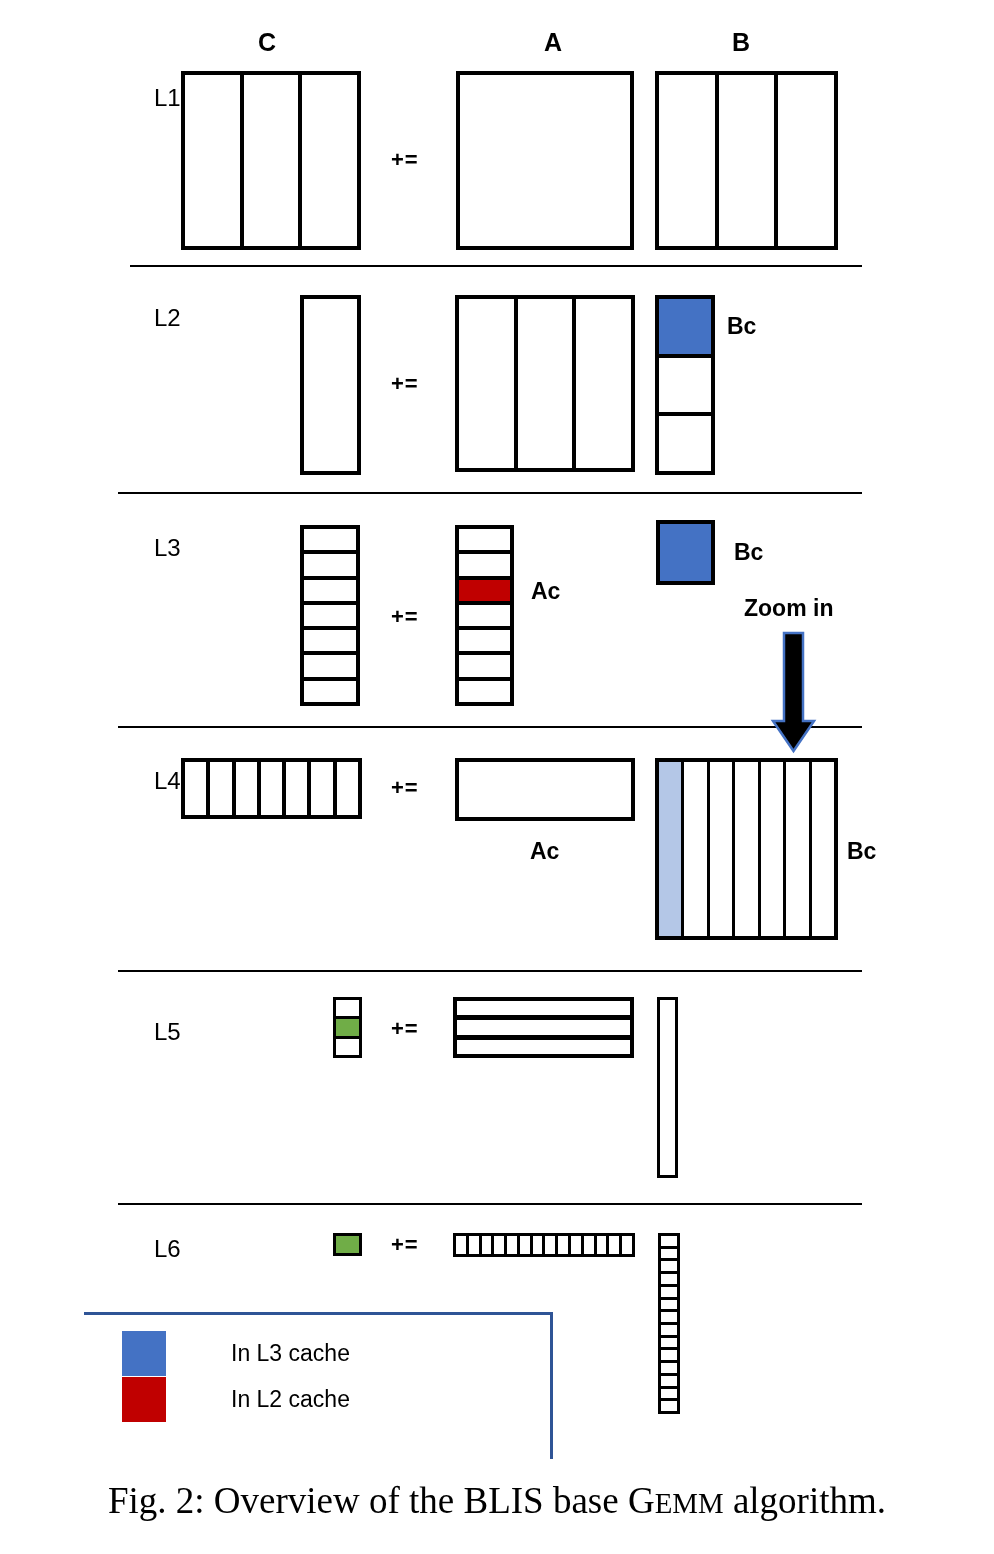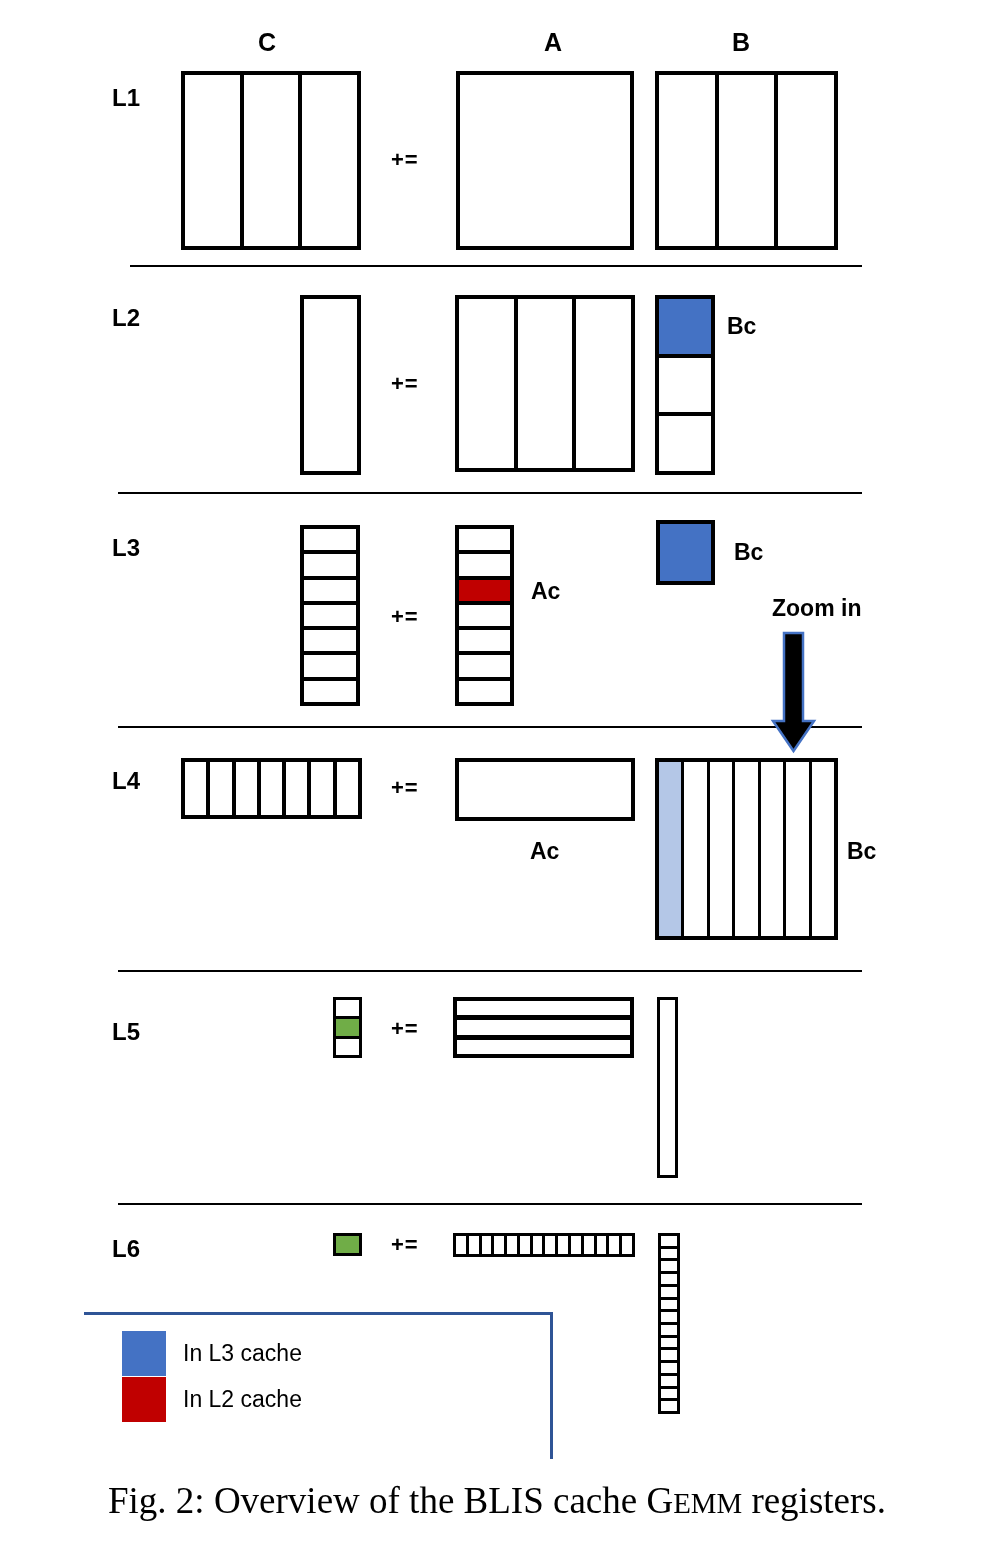--- a/index.html
+++ b/index.html
@@ -1,60 +1,60 @@
 <!DOCTYPE html>
 <html><head>
 <meta charset="utf-8">
 <style>
   html,body{margin:0;padding:0;background:#ffffff;}
   .canvas{position:relative;width:994px;height:1554px;background:#ffffff;overflow:hidden;
           font-family:"Liberation Sans",sans-serif;color:#000;}
   .hdr{position:absolute;width:34px;text-align:center;font-size:25px;font-weight:600;}
-  .row-label{position:absolute;font-size:24px;font-weight:700;}
+  .row-label{position:absolute;font-size:24px;font-weight:400;margin-left:42px;}
   .op{position:absolute;font-size:22px;font-weight:700;letter-spacing:1px;}
   .sep{position:absolute;height:2px;background:#000;}
   .matrix{position:absolute;box-sizing:border-box;border:4px solid #000;background:#fff;display:flex;}
   .cell{flex:1;}
   .ann{position:absolute;font-size:23px;font-weight:600;}
   .arrow{position:absolute;z-index:5;}
   .legend{position:absolute;box-sizing:border-box;border:0 solid #2F5496;border-top-width:3px;border-right-width:3px;}
-  .litem{position:absolute;display:flex;align-items:center;}
+  .litem{position:absolute;display:flex;align-items:center;gap:48px;}
   .swatch{width:44px;height:45px;display:inline-block;}
   .llabel{margin-left:17px;font-size:23px;white-space:nowrap;}
   .caption{position:absolute;left:0;top:1479px;width:994px;text-align:center;
            font-family:"Liberation Serif",serif;font-size:37px;}
   .gemm-small{font-size:0.78em;}
 </style>
 </head>
 <body>
 
 <div class="canvas" id="canvas">
 
   <span class="hdr" style="left:250px;top:28px">C</span>
   <span class="hdr" style="left:536px;top:28px">A</span>
   <span class="hdr" style="left:724px;top:28px">B</span>
 
-  <div class="ann" style="left:772px;top:595px">Zoom in</div>
+  <div class="ann" style="left:744px;top:595px">Zoom in</div>
   <svg class="arrow" style="left:770px;top:630px" width="47" height="124" viewBox="0 0 47 124">
     <path d="M14,3 L33,3 L33,91 L44,91 L23.5,121 L3,91 L14,91 Z" fill="#000000" stroke="#4472C4" stroke-width="2.5" stroke-linejoin="miter"></path>
   </svg>
 
   <div class="legend" id="legend" style="left: 84px; top: 1312px; width: 469px; height: 147px; border-color: rgb(47, 84, 150);">
     <div class="litem" style="left:38px;top:16px">
       <span class="swatch" style="background: rgb(68, 114, 196);"></span>
       <span class="llabel">In L3 cache</span>
     </div>
     <div class="litem" style="left:38px;top:62px">
       <span class="swatch" style="background: rgb(192, 0, 0);"></span>
       <span class="llabel">In L2 cache</span>
     </div>
   </div>
 
   <div class="caption">
-    <span>Fig. 2: Overview of the BLIS cache </span><span><span>G</span><span class="gemm-small">EMM</span></span><span> registers.</span>
+    <span>Fig. 2: Overview of the BLIS base </span><span><span>G</span><span class="gemm-small">EMM</span></span><span> algorithm.</span>
   </div>
 
 <div class="row-label" style="left: 112px; top: 84px;">L1</div>
     <div class="op" style="left: 391px; top: 147px;">+=</div>
     <div class="sep" style="left: 130px; top: 265px; width: 732px;"></div>
     <div class="matrix" style="left: 181px; top: 71px; width: 180px; height: 179px; border-width: 4px; flex-direction: row;">
       <div class="cell" style="border-right: 4px solid rgb(0, 0, 0);"></div>
       <div class="cell" style="border-right: 4px solid rgb(0, 0, 0);"></div>
       <div class="cell"></div>
     </div>

